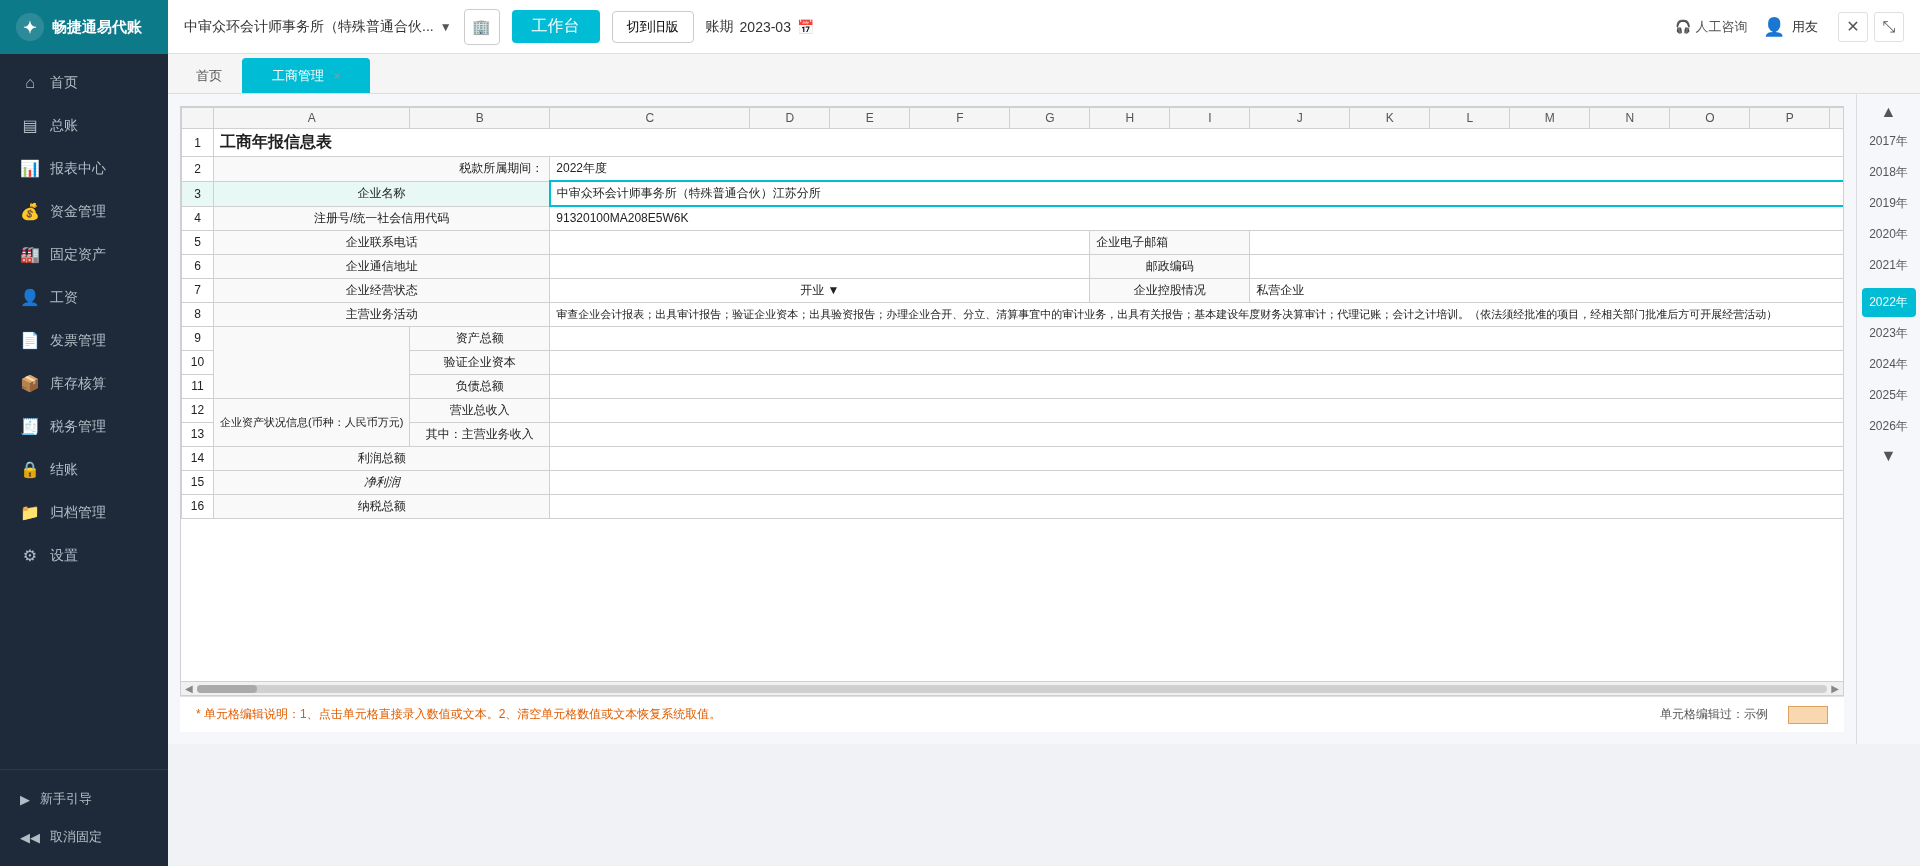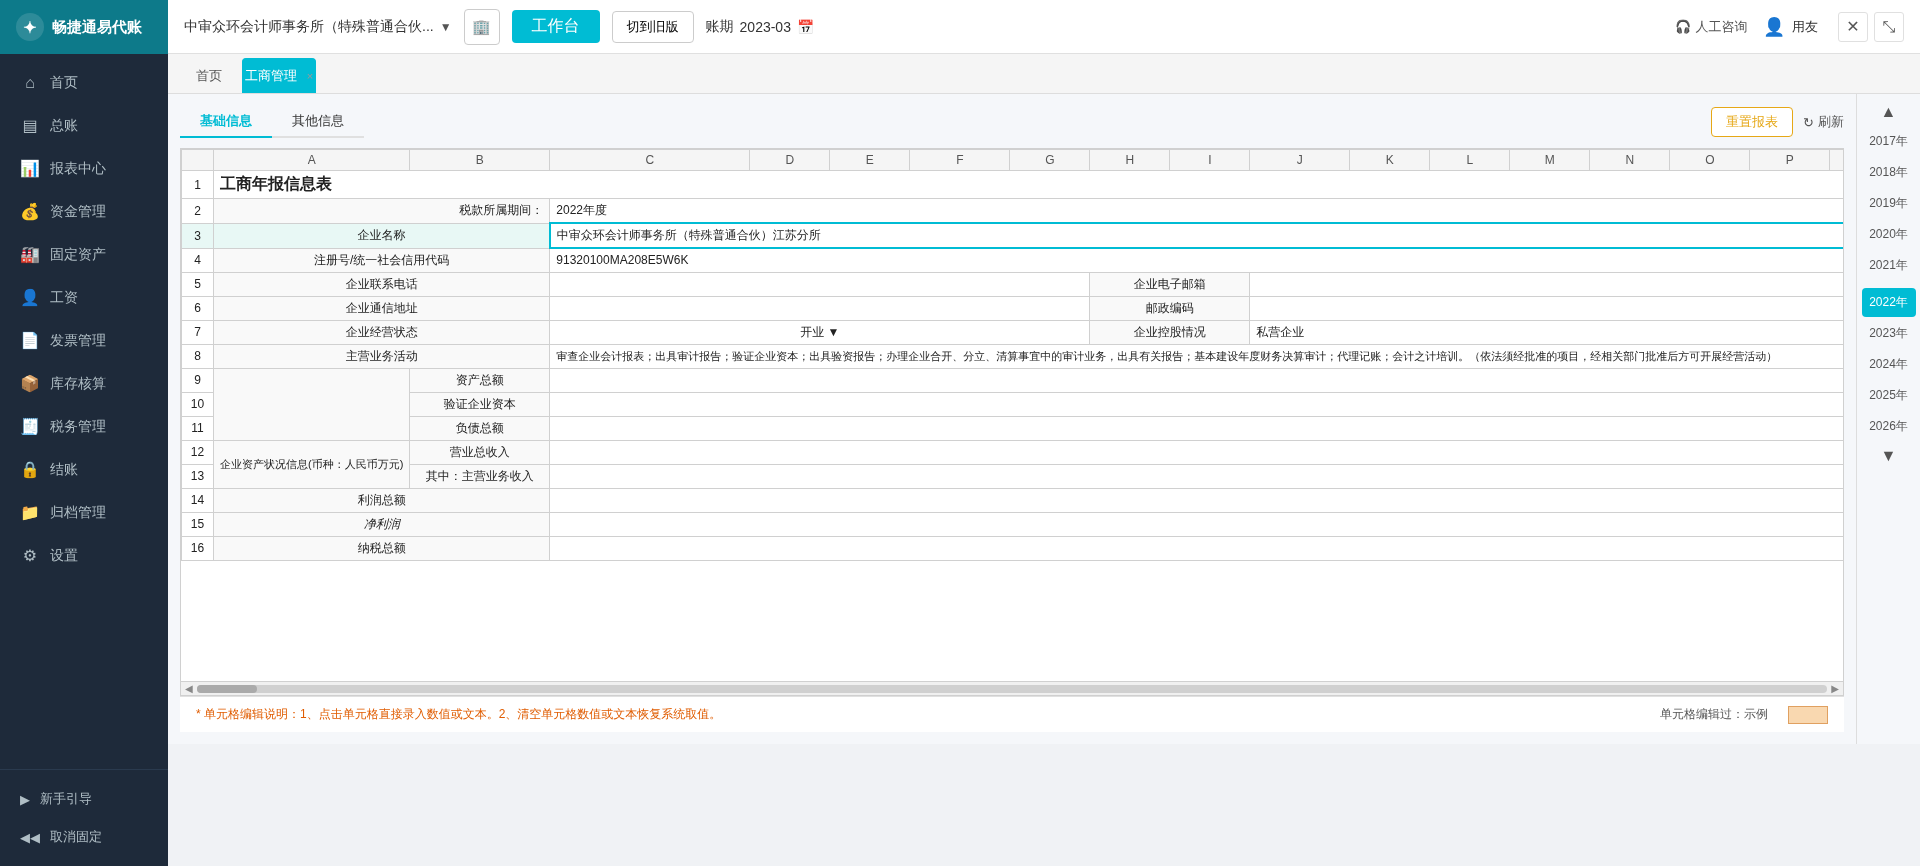--- a/index.html
+++ b/index.html
@@ -25,21 +25,21 @@
     .topbar-icon-btn { width: 36px; height: 36px; border: 1px solid #ccc; border-radius: 4px; display: flex; align-items: center; justify-content: center; cursor: pointer; background: #fff; }
     .topbar-workbench { background: #00bcd4; color: #fff; padding: 6px 20px; border-radius: 4px; font-size: 16px; cursor: pointer; border: none; }
     .topbar-oldbtn { border: 1px solid #ccc; padding: 6px 14px; border-radius: 4px; font-size: 13px; cursor: pointer; background: #fff; }
     .topbar-period { display: flex; align-items: center; gap: 6px; font-size: 14px; color: #333; }
     .topbar-right { margin-left: auto; display: flex; align-items: center; gap: 16px; }
     .topbar-service { display: flex; align-items: center; gap: 4px; font-size: 13px; color: #555; cursor: pointer; }
     .topbar-user { display: flex; align-items: center; gap: 6px; font-size: 13px; color: #333; cursor: pointer; }
 
     
     .tab-bar { background: #f5f5f5; height: 40px; display: flex; align-items: flex-end; padding: 0 12px; border-bottom: 1px solid #ddd; flex-shrink: 0; gap: 4px; }
-    .tab-item { padding: 8px 2px; font-size: 13px; cursor: pointer; color: #555; background: #f5f5f5; border: 1px solid transparent; border-bottom: none; border-radius: 4px 4px 0 0; }
+    .tab-item { padding: 8px 29px; font-size: 13px; cursor: pointer; color: #555; background: #f5f5f5; border: 1px solid transparent; border-bottom: none; border-radius: 4px 4px 0 0; }
     .tab-item.active { background: #00bcd4; color: #fff; border-color: #00bcd4; }
     .tab-item-home { padding: 8px 16px; font-size: 13px; cursor: pointer; color: #555; }
     .tab-close { margin-left: 6px; color: #999; font-size: 11px; }
 
     
     .content-area { flex: 1; display: flex; flex-direction: row; overflow: hidden; background: #fff; }
 
     
     .spreadsheet-container { flex: 1; display: flex; flex-direction: column; overflow: hidden; padding: 12px; background: #f5f7fa; }
     .spreadsheet-toolbar { display: flex; align-items: center; justify-content: space-between; margin-bottom: 10px; }
@@ -202,33 +202,20 @@
     <div class="tab-item active">
       <span>工商管理</span>
       <span class="tab-close">×</span>
     </div>
   </div>
 
   <div class="content-area">
 
     <div class="spreadsheet-container">
 
-      <div class="spreadsheet-toolbar">
-        <div class="sub-tabs">
-          <div class="sub-tab active">基础信息</div>
-          <div class="sub-tab">其他信息</div>
-        </div>
-        <div class="toolbar-right">
-          <button class="reset-btn">重置报表</button>
-          <button class="refresh-btn">
-            <span>↻</span>
-            <span>刷新</span>
-          </button>
-        </div>
-      </div>
 
       <div class="spreadsheet-wrap">
         <div class="spreadsheet-scroll-outer">
           <table class="sheet">
             <thead>
               <tr>
                 <th class="row-num"></th>
                 <th class="col-header col-A">A</th>
                 <th class="col-header col-B">B</th>
                 <th class="col-header col-C">C</th>
@@ -270,21 +257,21 @@
               <tr>
                 <td class="row-num">4</td>
                 <td colspan="2" style="text-align:center; background:#f9f9f9;">注册号/统一社会信用代码</td>
                 <td colspan="15">91320100MA208E5W6K</td>
               </tr>
 
               <tr>
                 <td class="row-num">5</td>
                 <td colspan="2" style="text-align:center; background:#f9f9f9;">企业联系电话</td>
                 <td colspan="5"></td>
-                <td colspan="2" style="text-align:center; background:#f9f9f9;margin-top:32px;">企业电子邮箱</td>
+                <td colspan="2" style="background:#f9f9f9;margin-top:32px;">企业电子邮箱</td>
                 <td colspan="8"></td>
               </tr>
 
               <tr>
                 <td class="row-num">6</td>
                 <td colspan="2" style="text-align:center; background:#f9f9f9;">企业通信地址</td>
                 <td colspan="5"></td>
                 <td colspan="2" style="text-align:center; background:#f9f9f9;">邮政编码</td>
                 <td colspan="8"></td>
               </tr>

